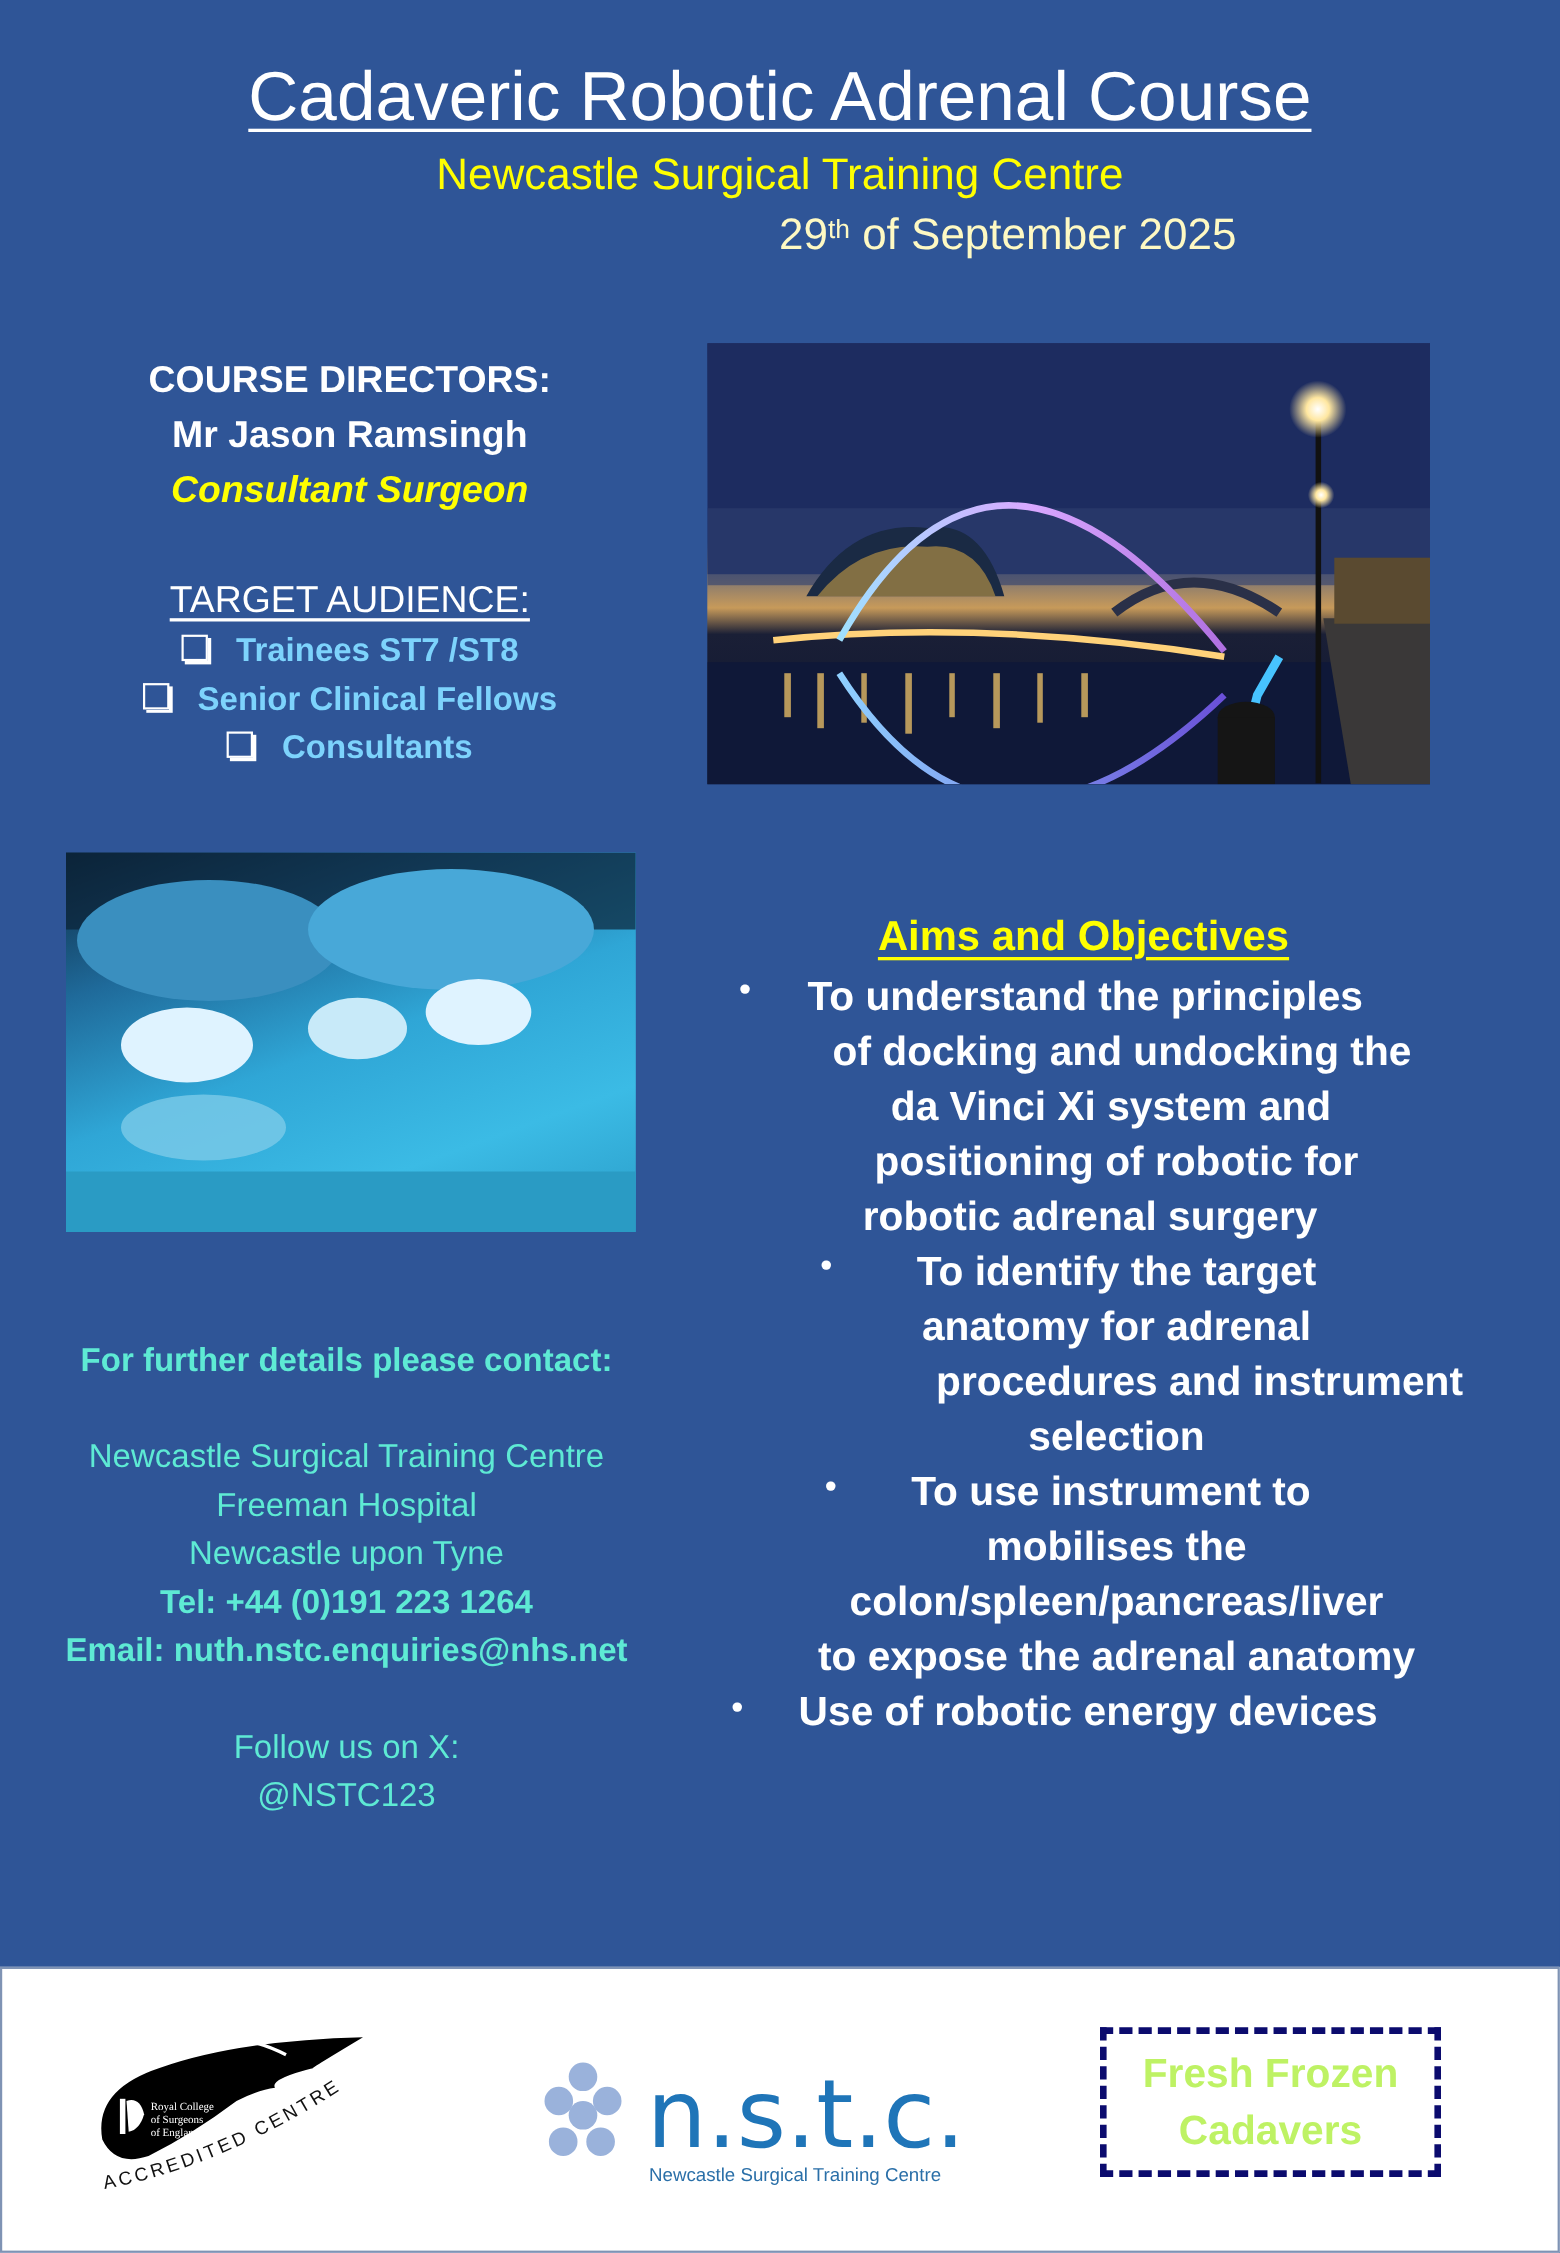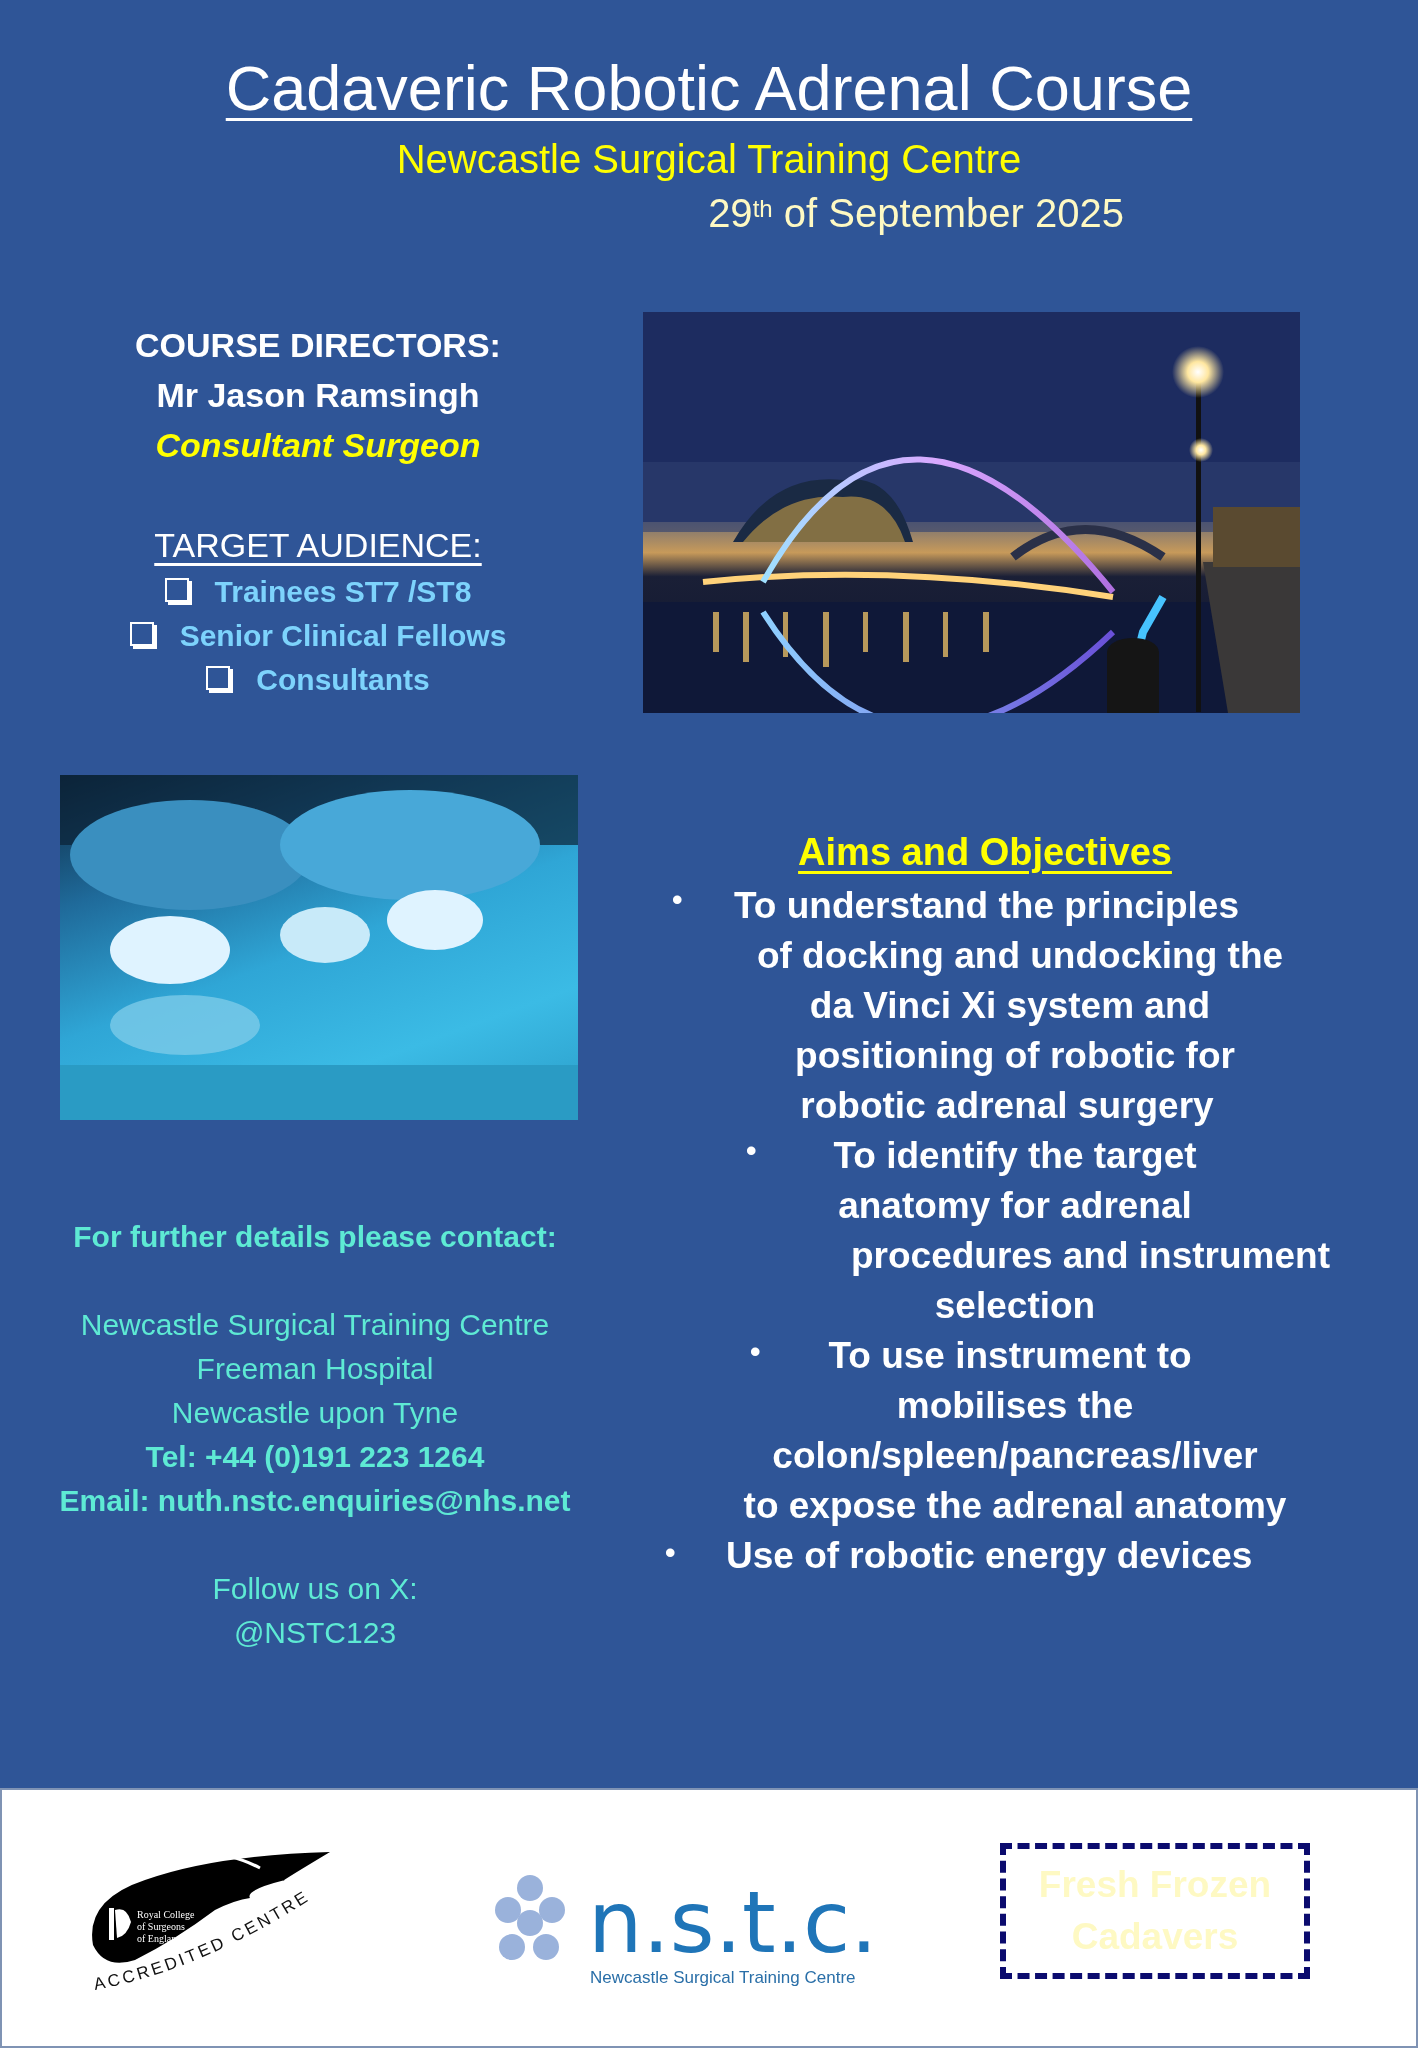--- a/index.html
+++ b/index.html
@@ -61,21 +61,21 @@
     left:0; top:1788px; width:1414px; height:256px; background:#fff;
     border:2px solid #7F93B4;
   }
   #rcs-logo { left:75px; top:1840px; width:280px; height:170px; }
   #nstc-logo { left:490px; top:1855px; width:380px; height:135px; }
   #fresh-frozen-box {
     left:1000px; top:1843px; width:310px; height:136px;
     border:6px dashed #0B0B6E; box-sizing:border-box;
     display:flex; flex-direction:column; justify-content:center; align-items:center;
   }
-  #fresh-frozen-box div { color:#fef9c3; font-weight:bold; font-size:37px; line-height:52px; }
+  #fresh-frozen-box div { color:#bef264; font-weight:bold; font-size:37px; line-height:52px; }
 </style>
 </head>
 <body>
 
 <div id="title" class="abs">
   <span>Cadaveric Robotic Adrenal Course</span>
 </div>
 <div id="subtitle" class="abs">Newcastle Surgical Training Centre</div>
 <div id="date" class="abs"><span>29</span><sup>th</sup><span> of September 2025</span></div>
 
@@ -172,21 +172,21 @@
 
 <span class="bullet" style="left:672px; top:883px;">•</span>
 <span class="bullet" style="left:746px; top:1134px;">•</span>
 <span class="bullet" style="left:750px; top:1335px;">•</span>
 <span class="bullet" style="left:665px; top:1536px;">•</span>
 
 <div class="aims-line" style="top:881px; left:690px; width:680px; text-align:left; padding-left:44px;">To understand the principles</div>
 <div class="aims-line" style="top:931px; left:700px; width:640px;">of docking and undocking the</div>
 <div class="aims-line" style="top:981px; left:700px; width:620px;">da Vinci Xi system and</div>
 <div class="aims-line" style="top:1031px; left:700px; width:630px;">positioning of robotic for</div>
-<div class="aims-line" style="top:1081px; left:692px; width:630px;">robotic adrenal surgery</div>
+<div class="aims-line" style="top:1081px; left:676px; width:630px;">robotic adrenal surgery</div>
 <div class="aims-line" style="top:1131px; left:780px; width:470px;">To identify the target</div>
 <div class="aims-line" style="top:1181px; left:700px; width:630px;">anatomy for adrenal</div>
 <div class="aims-line" style="top:1231px; left:700px; width:630px;text-align:right;">procedures and instrument</div>
 <div class="aims-line" style="top:1281px; left:700px; width:630px;">selection</div>
 <div class="aims-line" style="top:1331px; left:780px; width:460px;">To use instrument to</div>
 <div class="aims-line" style="top:1381px; left:700px; width:630px;">mobilises the</div>
 <div class="aims-line" style="top:1431px; left:700px; width:630px;">colon/spleen/pancreas/liver</div>
 <div class="aims-line" style="top:1481px; left:700px; width:630px;">to expose the adrenal anatomy</div>
 <div class="aims-line" style="top:1531px; left:700px; width:660px; text-align:left; padding-left:26px;">Use of robotic energy devices</div>
 

